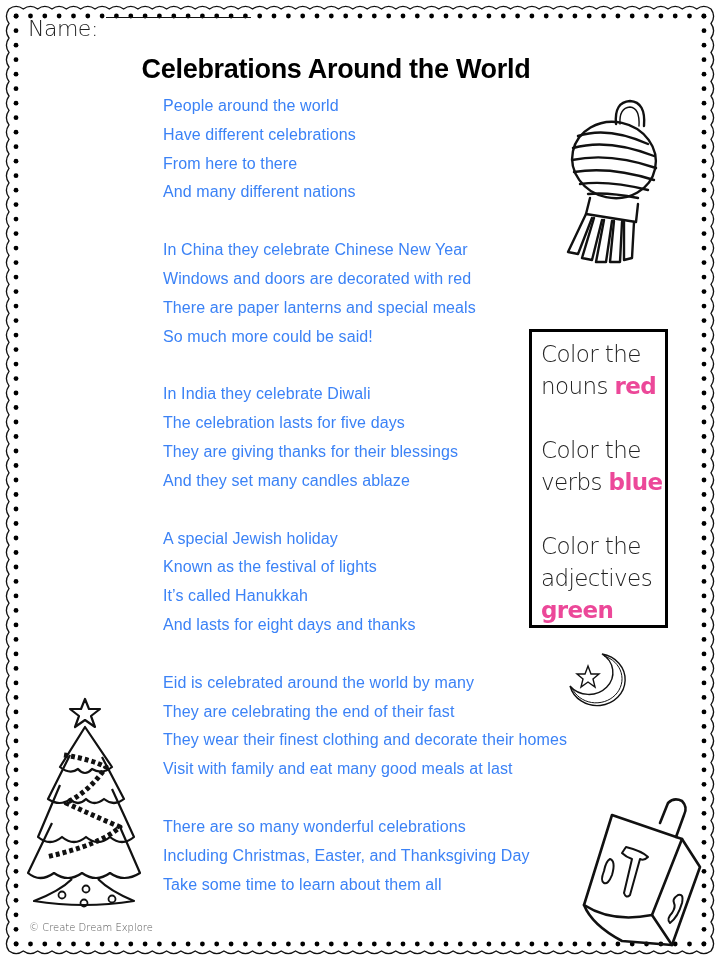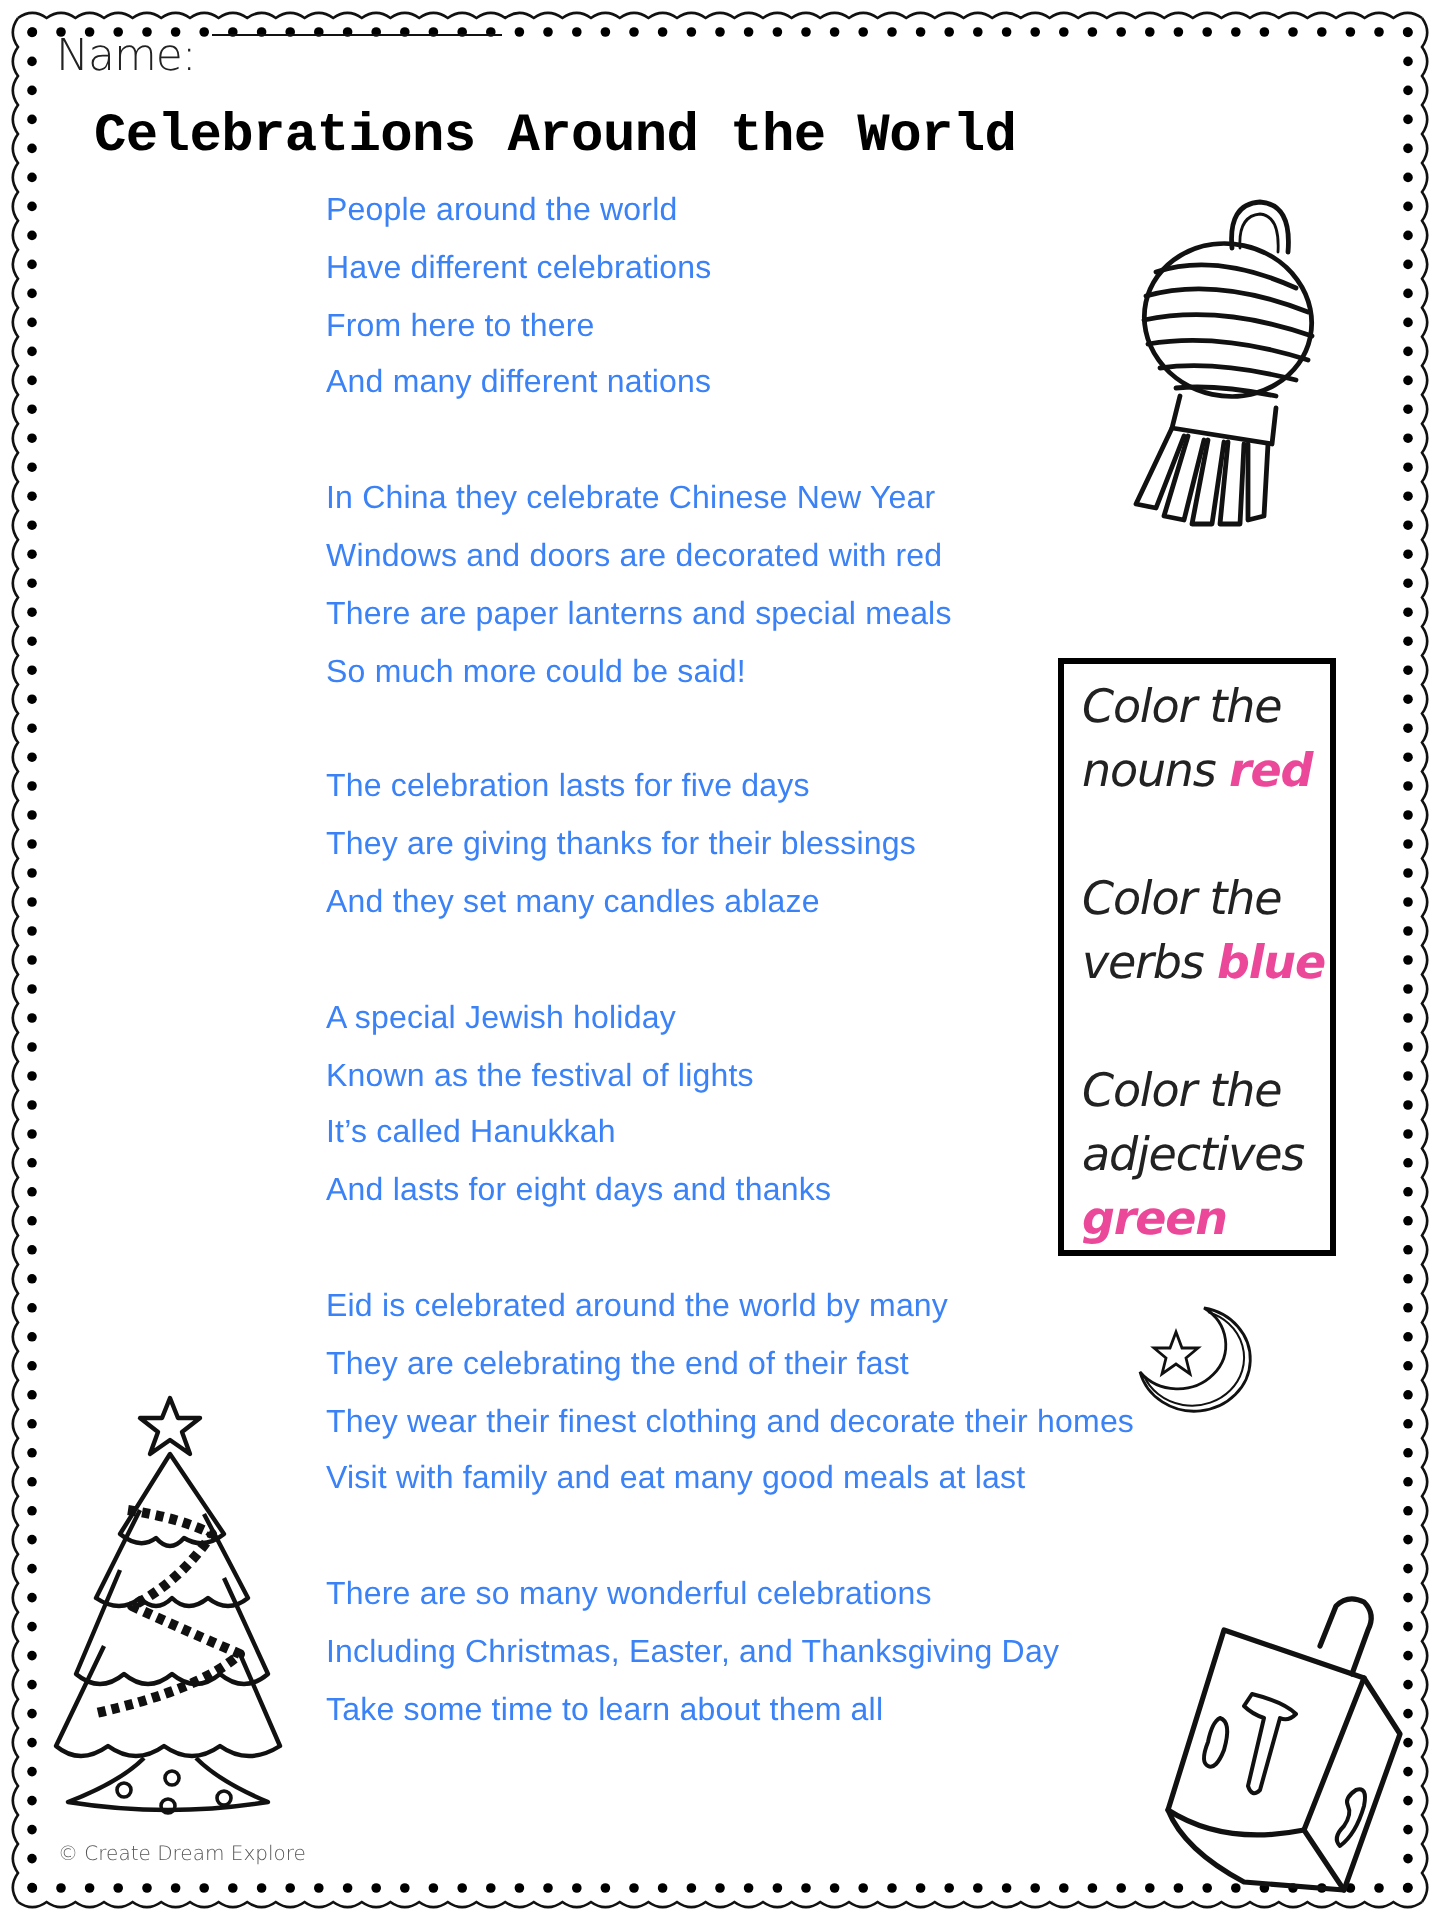--- a/index.html
+++ b/index.html
@@ -1,26 +1,26 @@
 <!DOCTYPE html>
 <html><head>
   <meta charset="utf-8">
   <style>
     html, body { margin: 0; padding: 0; background: #ffffff; }
     body { width: 720px; height: 960px; position: relative; overflow: hidden; font-family: "DejaVu Sans", sans-serif; color: #111; }
     .border-svg { position: absolute; left: 0; top: 0; width: 720px; height: 960px; }
     .name-row { position: absolute; left: 28px; top: 16px; height: 30px; display: flex; align-items: flex-start; }
     .name-label { font-family: "DejaVu Sans", sans-serif; font-weight: 200; font-size: 22px; letter-spacing: -0.5px; color: #222; line-height: 26px; }
     .name-line { width: 145px; border-bottom: 1.5px solid #111; margin-left: 8px; margin-bottom: 3px; height: 1px; }
-    .title { position: absolute; left: 0; width: 672px; top: 54px; font-family: Liberation Mono, monospace; font-weight: bold; font-size: 27px; letter-spacing: -0.3px; color: #000; margin-left: 47px; }
+    .title { position: absolute; left: 0; width: 672px; top: 54px; text-align: center; font-family: Liberation Sans, sans-serif; font-weight: bold; font-size: 27px; letter-spacing: -0.3px; color: #000; }
     .poem { position: absolute; left: 163px; top: 92px; }
     .stanza { margin-bottom: 29px; }
     .line { font-family: Liberation Sans, sans-serif; font-size: 16px; line-height: 28.8px; height: 28.8px; white-space: nowrap; color: #3b82f6; letter-spacing: 0.1px; }
     .instr-box { position: absolute; left: 529px; top: 329px; width: 139px; height: 299px; border: 3px solid #000; box-sizing: border-box; padding: 6px 0 0 9px; }
-    .instr { font-family: "DejaVu Sans", sans-serif; font-weight: 200; font-size: 23px; line-height: 32px; color: #222; margin-bottom: 32px; letter-spacing: -0.6px; font-style: italic; }
+    .instr { font-family: "DejaVu Sans", sans-serif; font-weight: 200; font-size: 23px; line-height: 32px; color: #222; margin-bottom: 32px; letter-spacing: -0.6px; }
     .instr b { font-weight: bold; color: #ec4899; }
     .instr:last-child { margin-bottom: 0; }
     .copyright { position: absolute; left: 29px; top: 922px; font-family: "DejaVu Sans", sans-serif; font-size: 10px; color: #555; font-weight: 300; }
     .art { position: absolute; }
   </style>
 </head>
 <body>
 
 <svg class="border-svg" viewBox="0 0 720 960" xmlns="http://www.w3.org/2000/svg">
   <defs>
@@ -280,20 +280,21 @@
     <div class="line">From here to there</div>
     <div class="line">And many different nations</div>
   </div>
   <div class="stanza">
     <div class="line">In China they celebrate Chinese New Year</div>
     <div class="line">Windows and doors are decorated with red</div>
     <div class="line">There are paper lanterns and special meals</div>
     <div class="line">So much more could be said!</div>
   </div>
   <div class="stanza">
+    <div class="line">In India they celebrate Diwali</div>
     <div class="line">The celebration lasts for five days</div>
     <div class="line">They are giving thanks for their blessings</div>
     <div class="line">And they set many candles ablaze</div>
   </div>
   <div class="stanza">
     <div class="line">A special Jewish holiday</div>
     <div class="line">Known as the festival of lights</div>
     <div class="line">It’s called Hanukkah</div>
     <div class="line">And lasts for eight days and thanks</div>
   </div>

